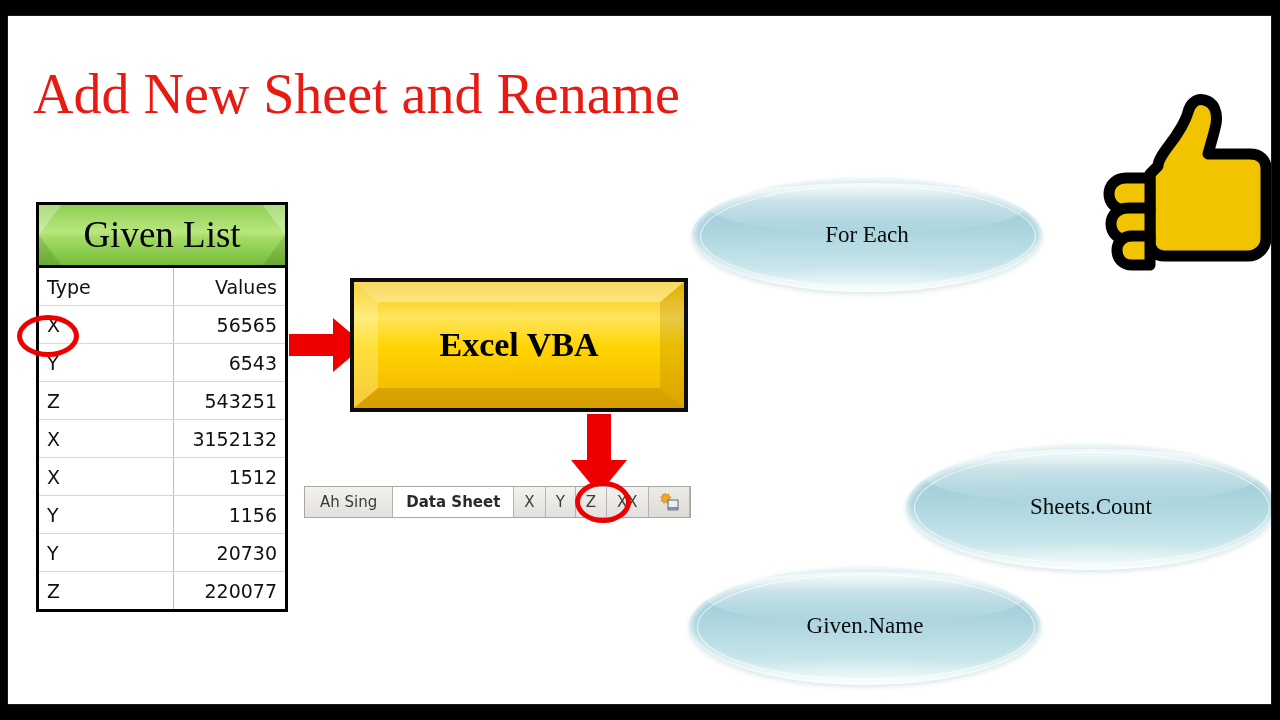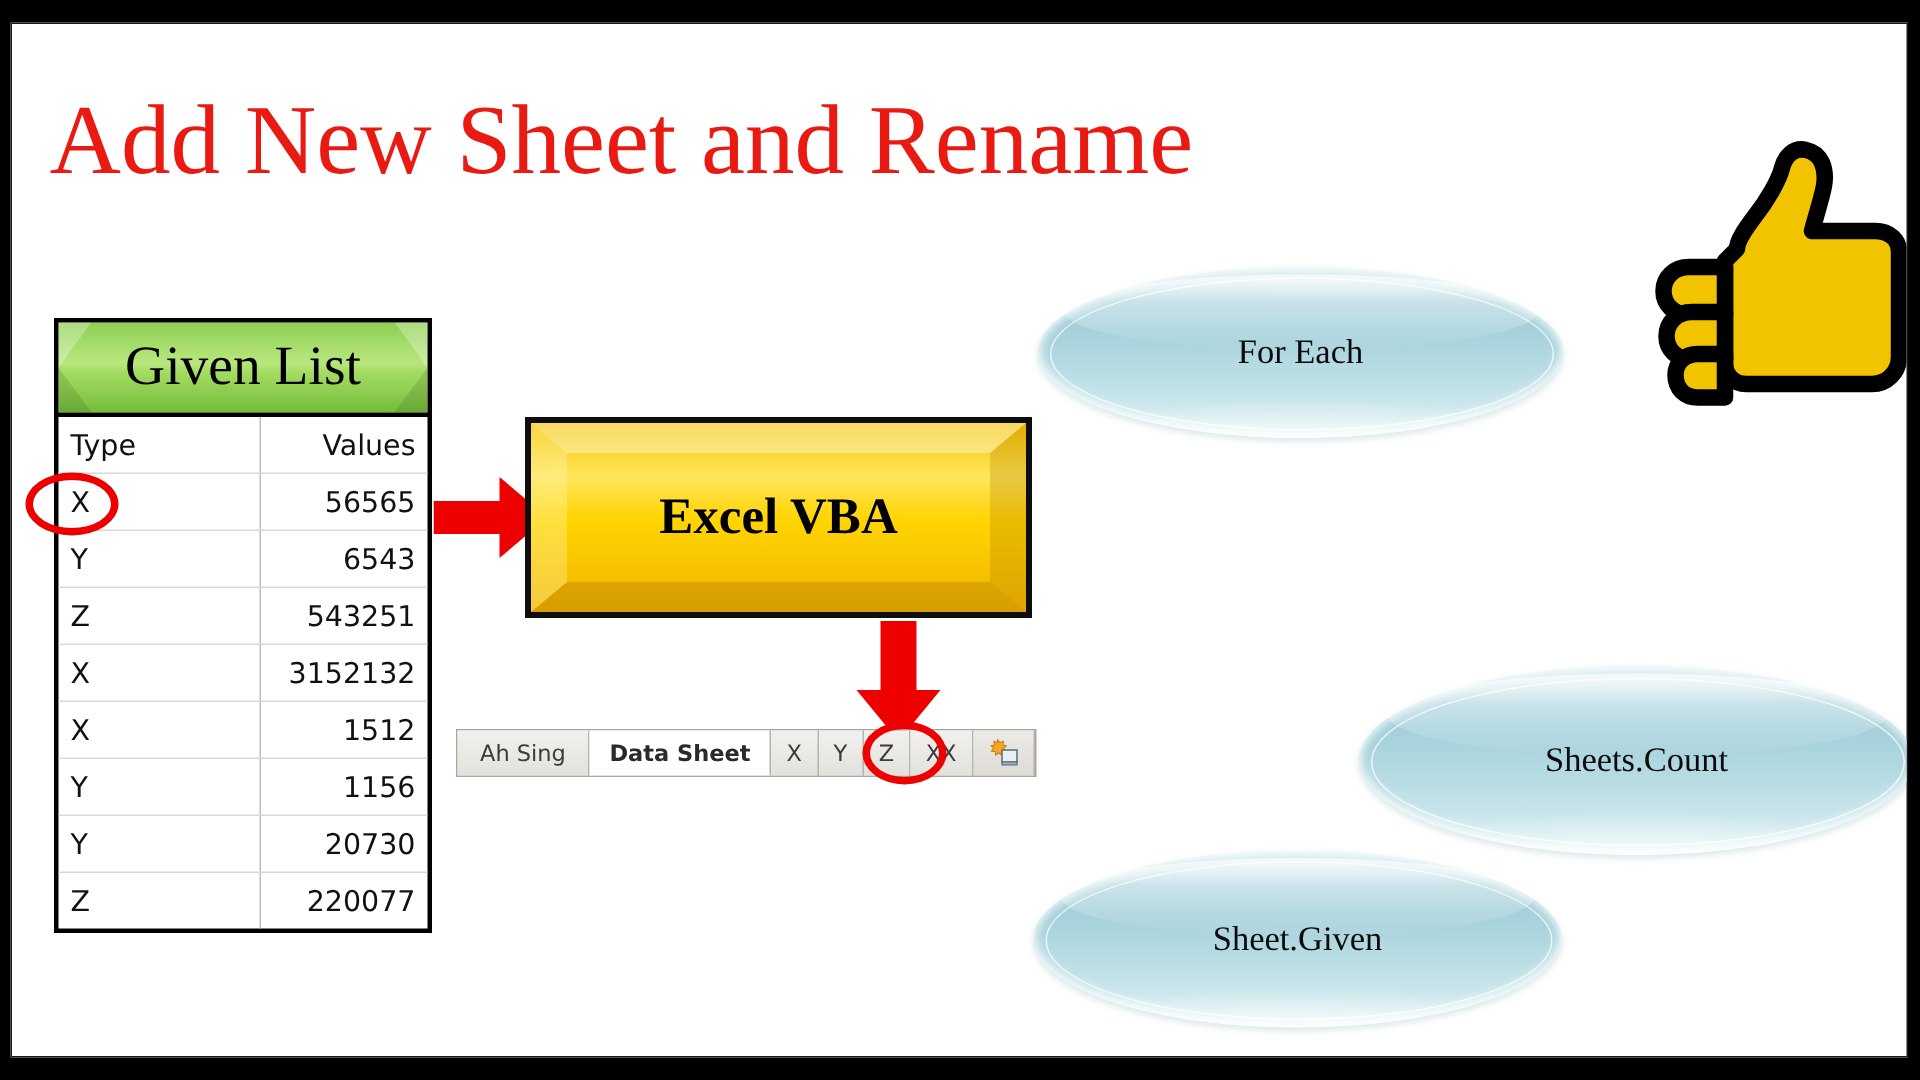--- a/index.html
+++ b/index.html
@@ -24,38 +24,38 @@
     box-sizing: border-box;
     overflow: hidden;
   }
 
   
   #title {
     position: absolute;
     left: 25px; top: 30px;
     width: 1160px;
     font-family: "Liberation Serif", "DejaVu Serif", serif;
-    font-size: 66px;
+    font-size: 56px;
     line-height: 96px;
     color: #e81a12;
     white-space: nowrap;
     letter-spacing: 0px;
   }
 
   
   #thumb {
     position: absolute;
     left: 1092px; top: 74px;
     width: 176px; height: 184px;
   }
 
   
   #listwrap {
     position: absolute;
-    left: 28px; top: 196px;
+    left: 28px; top: 186px;
     width: 252px;
   }
   #listhead {
     position: relative;
     height: 66px;
     border: 3px solid #000;
     box-sizing: border-box;
     background:
       linear-gradient(to bottom, #8dcf52 0%, #b9e77f 45%, #a4dc63 55%, #74bd3a 100%);
     overflow: hidden;
@@ -334,17 +334,17 @@
       <span class="txt">For Each</span>
     </div>
     <div class="oval" id="oval-2">
       <span class="gloss"></span>
       <span class="rim"></span>
       <span class="txt">Sheets.Count</span>
     </div>
     <div class="oval" id="oval-3">
       <span class="gloss"></span>
       <span class="rim"></span>
-      <span class="txt">Sheet.Given</span>
+      <span class="txt">Given.Name</span>
     </div>
 
   </div>
 </div>
 
 </body></html>

